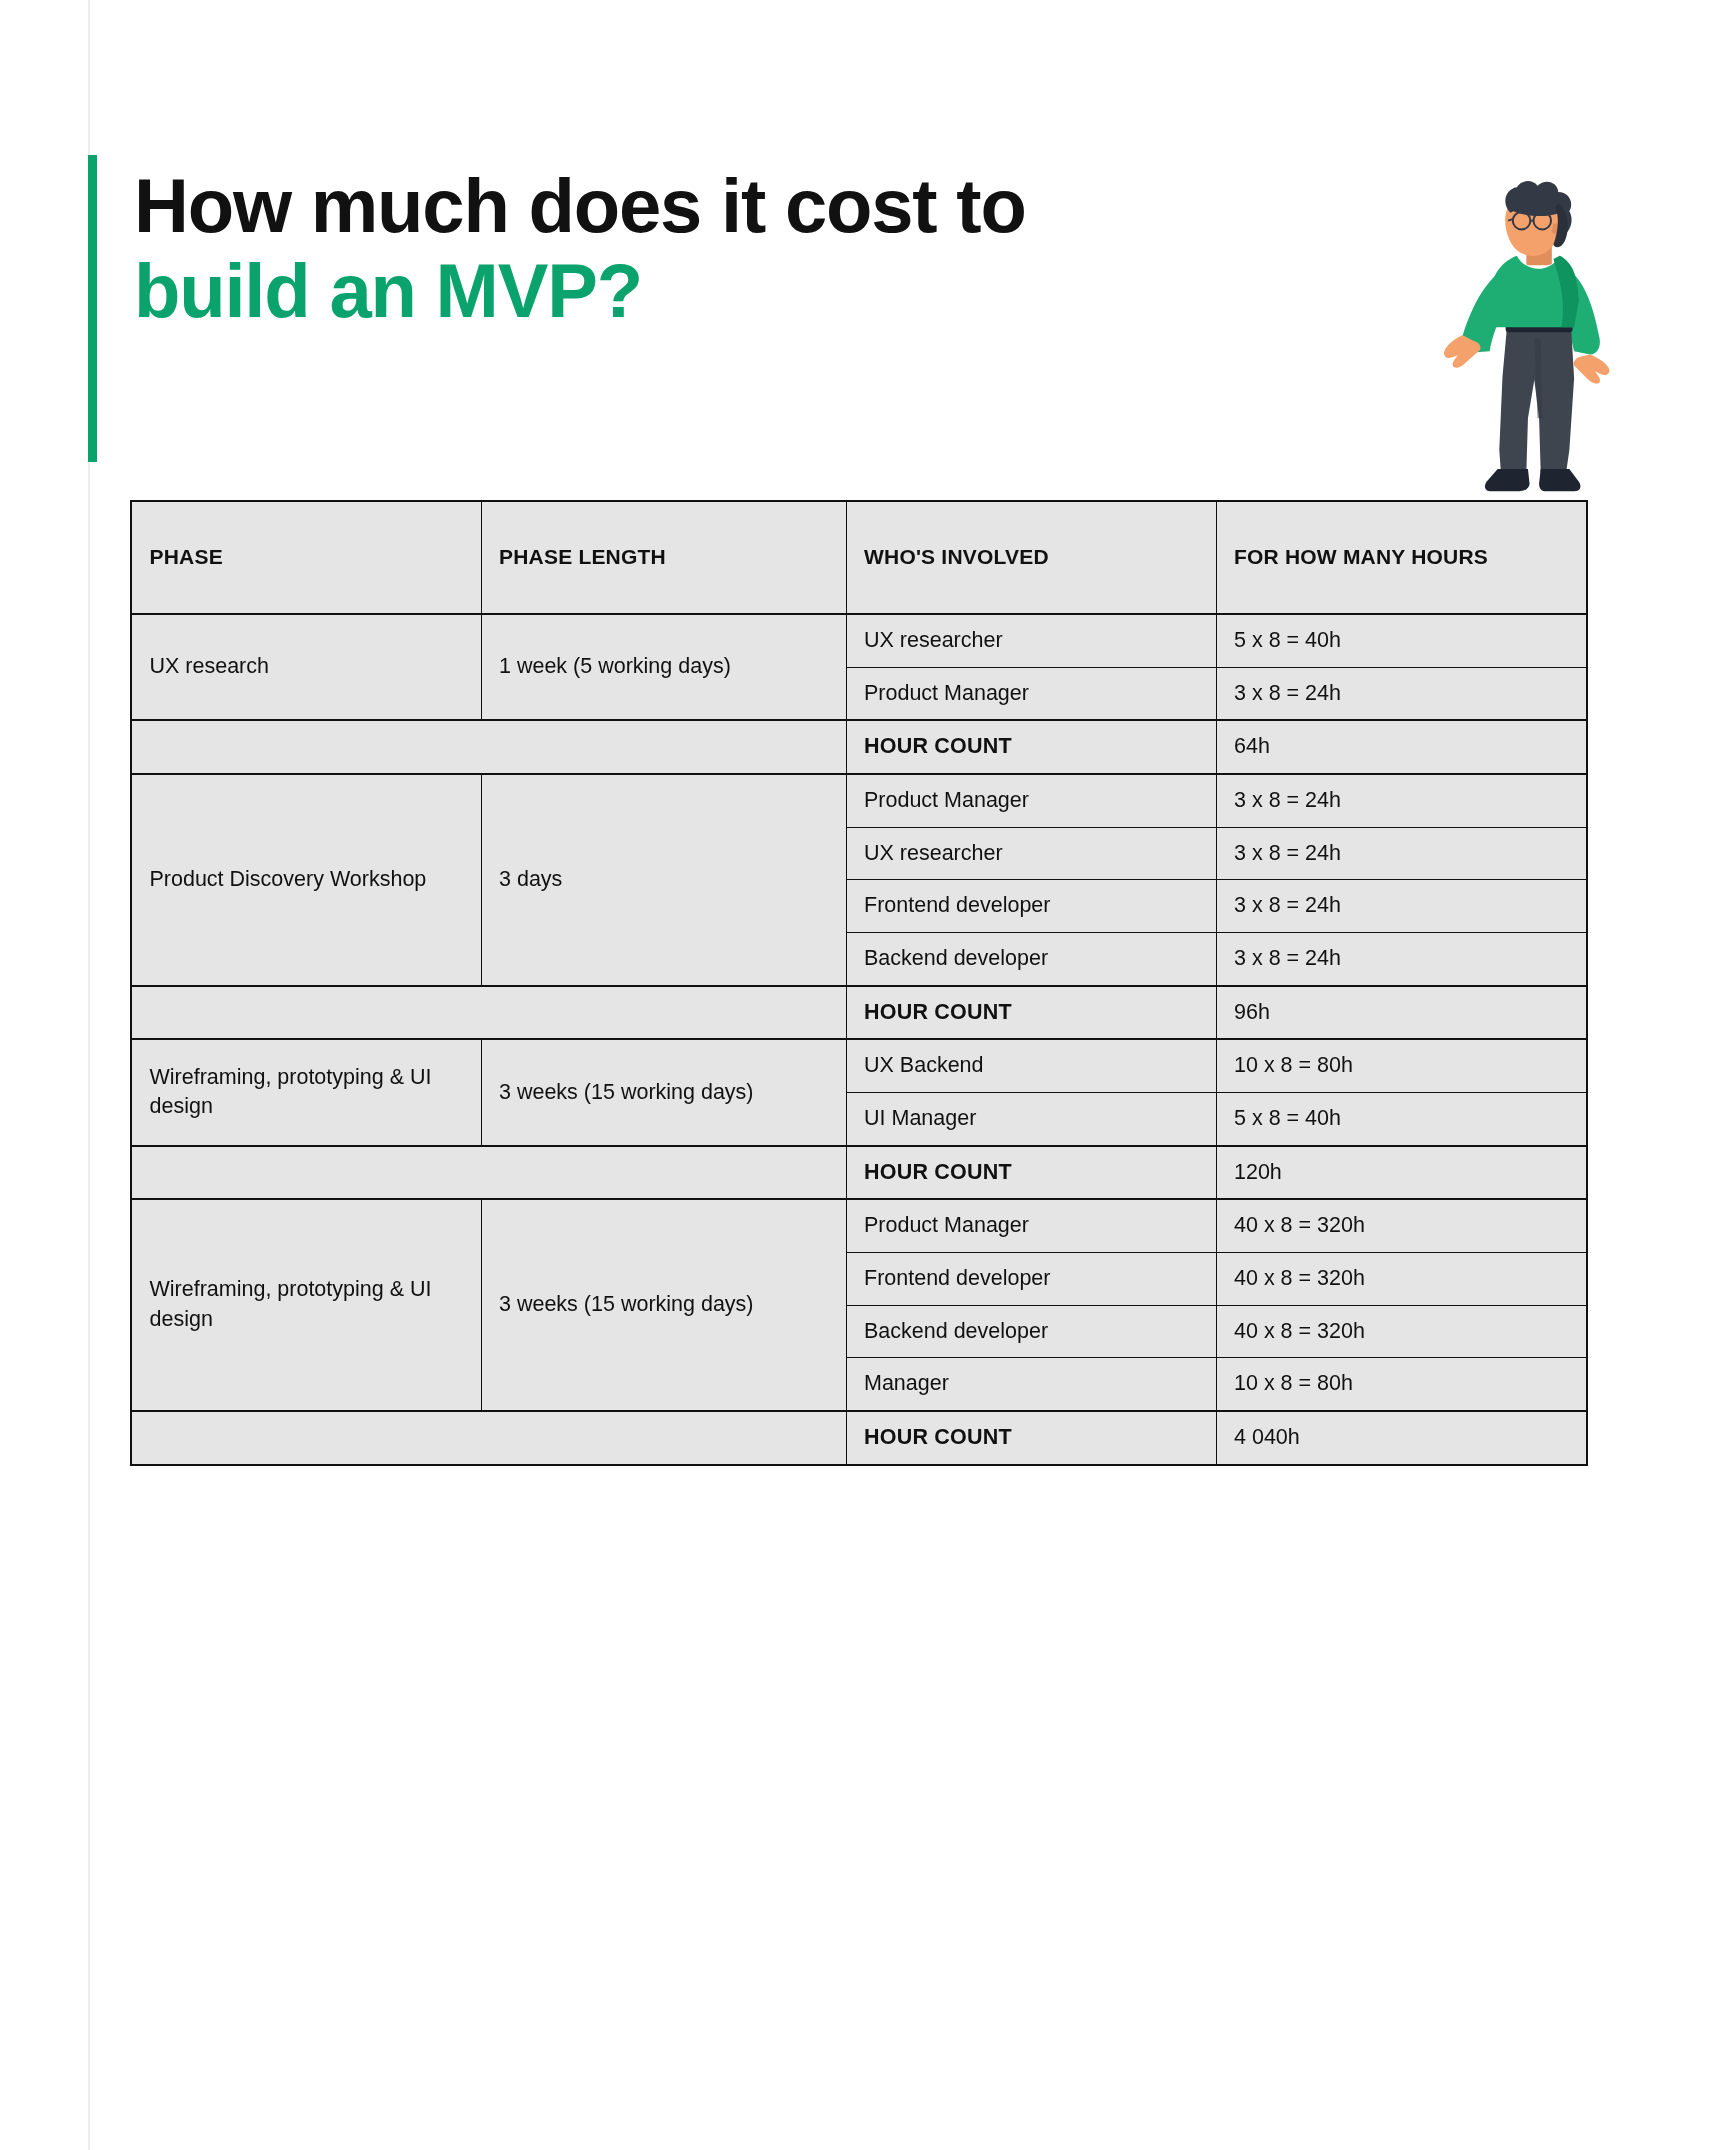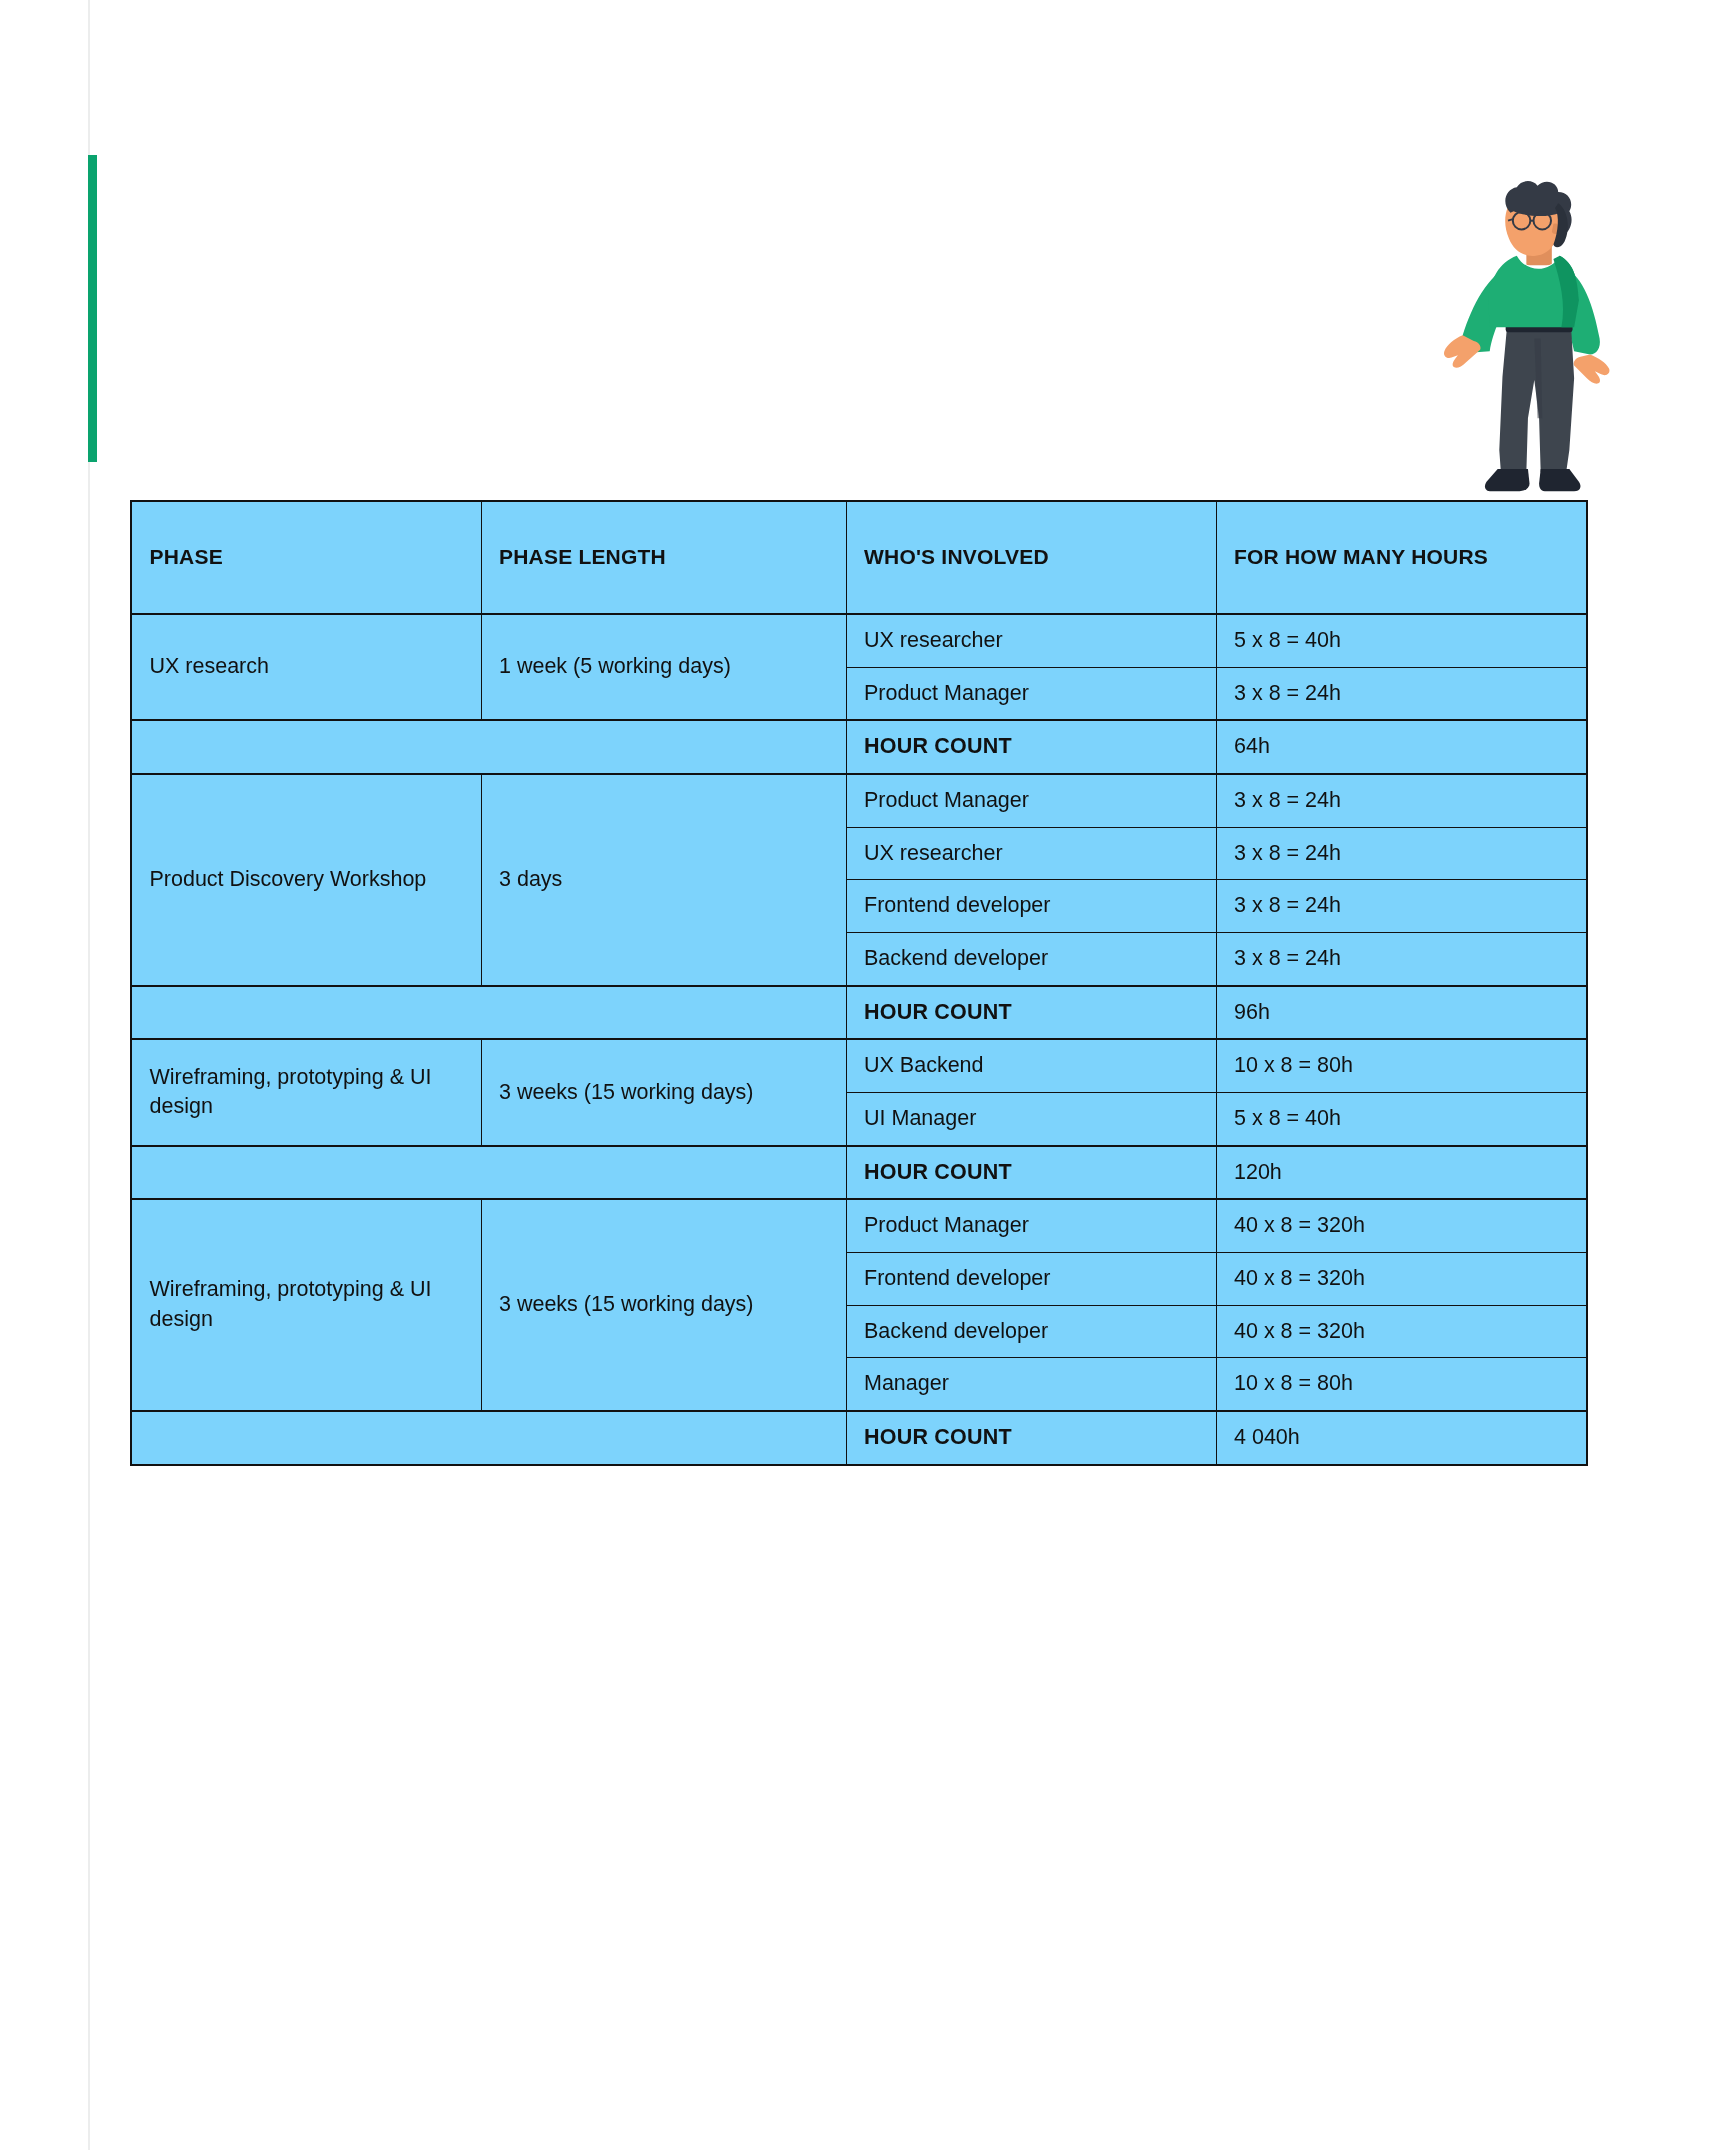--- a/index.html
+++ b/index.html
@@ -85,21 +85,21 @@
   .cost-table td,
   .cost-table th {
     border: 0.8px solid #111111;
     vertical-align: middle;
     padding: 11px 17.5px;
     font-size: 21.5px;
     line-height: 1.38;
     text-align: left;
     font-weight: 400;
     color: #111111;
-    background: #7dd3fc;
+    background: #e5e5e5;
   }
   .cost-table th {
     font-weight: 700;
     font-size: 21px;
     letter-spacing: 0.2px;
   }
   
   .cost-table { border: 2.4px solid #111111; }
   tr.hdr th { border-bottom: 2.4px solid #111111; height: 89px; }
   td.sect-top, th.sect-top { border-top: 2.4px solid #111111; }
@@ -113,20 +113,24 @@
   td.hourcount-value { }
   td.blank-cell   { }
 </style>
 </head>
 <body>
 
 <div class="page-edge"></div>
 
 <div class="header">
   <div class="accent-bar"></div>
+  <div class="title-block">
+    <div class="title-line l1">How much does it cost to</div>
+    <div class="title-line l2">build an MVP?</div>
+  </div>
 </div>
 
 <div class="illustration">
   <svg width="207" height="323" viewBox="0 0 260 405" xmlns="http://www.w3.org/2000/svg">
 
     <path d="M96 108 C68 120 48 158 36 196 C32 208 36 216 44 218 L70 216 C74 192 86 162 104 146 Z" fill="#1eae74"></path>
 
     <path d="M36 196 C26 200 16 208 13 216 C11 222 16 226 22 224 L30 221 C26 226 22 231 24 235 C27 239 34 236 40 230 L58 214 C60 210 56 204 50 203 Z" fill="#f4a16b"></path>
 
     <path d="M164 110 C188 124 200 158 208 200 C210 212 204 220 196 220 L176 216 C170 190 162 162 150 148 Z" fill="#1eae74"></path>

